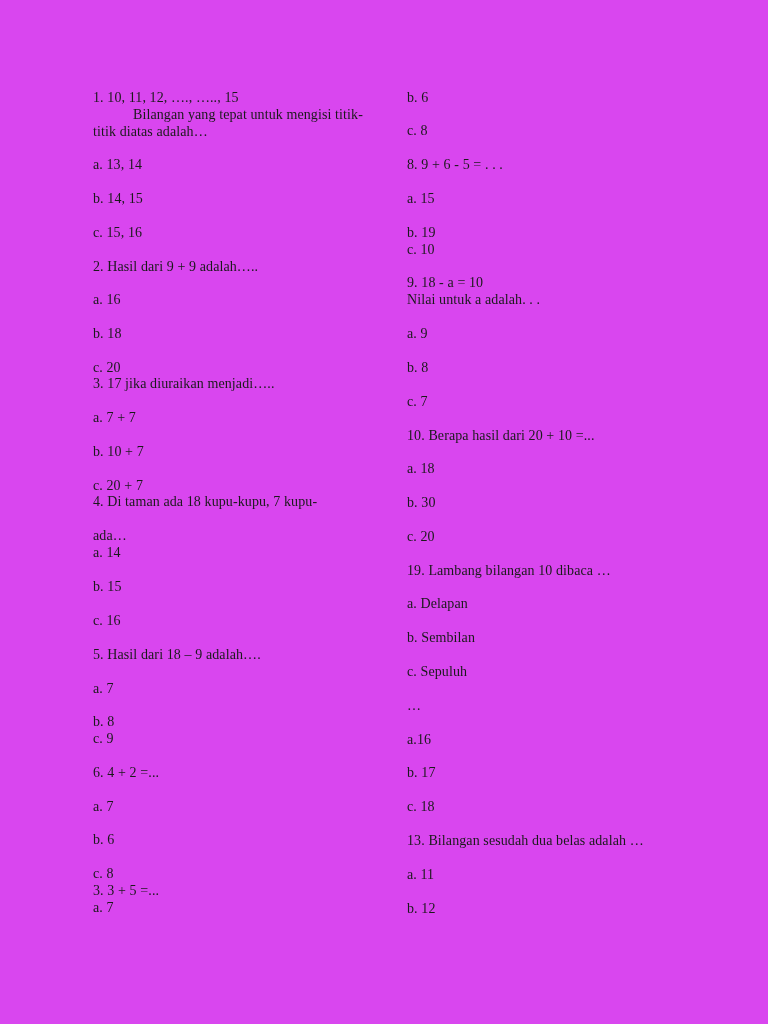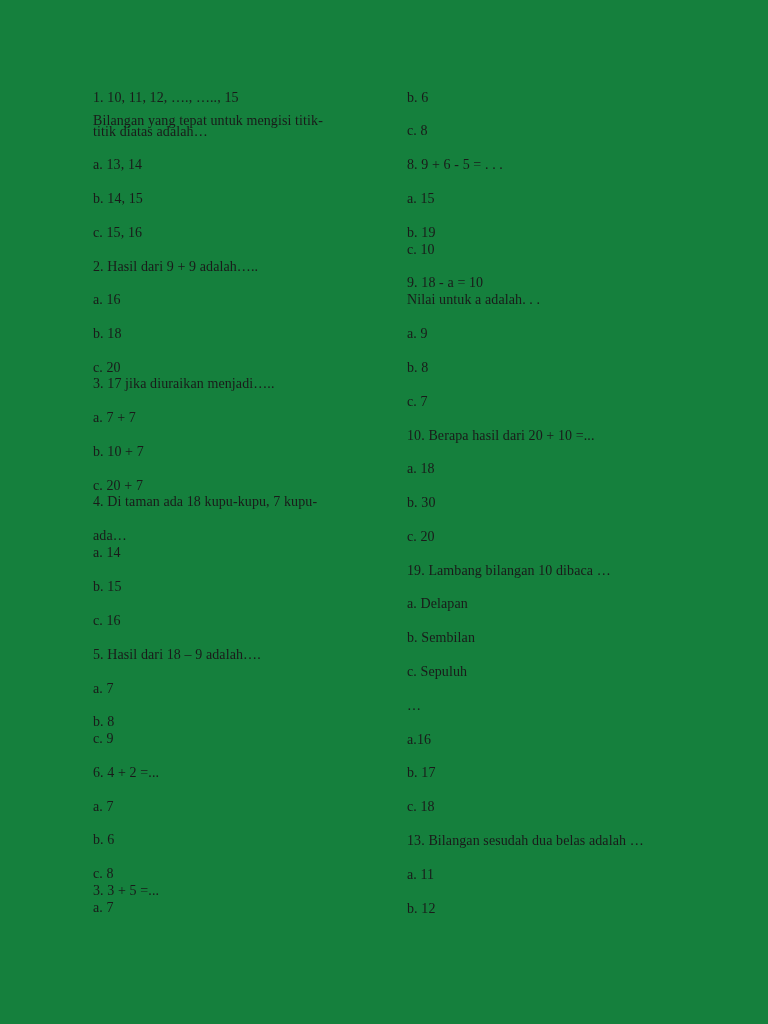--- a/index.html
+++ b/index.html
@@ -1,35 +1,35 @@
 <!DOCTYPE html>
 <html><head>
 <meta charset="utf-8">
 <style>
   html, body { margin: 0; padding: 0; background: #ffffff; }
   body { width: 768px; height: 1024px; position: relative; overflow: hidden; }
-  .page { position: absolute; left: 0; top: 0; width: 768px; height: 1024px; background: #15803d; }
+  .page { position: absolute; left: 0; top: 0; width: 768px; height: 1024px; background: #d946ef; }
   .line {
     position: absolute;
     font-family: "Liberation Serif", "DejaVu Serif", serif;
     font-size: 14px;
     line-height: 17px;
     color: #1a1a1a;
     white-space: nowrap;
     letter-spacing: 0.1px;
   }
   .col-left { left: 93px; }
   .col-right { left: 407px; }
 </style>
 </head>
 <body>
 
 <div class="page" id="page">
     <div class="line col-left" style="top: 89px;">1. 10, 11, 12, …., ….., 15</div>
-    <div class="line col-left" style="top: 112px;">Bilangan yang tepat untuk mengisi titik-</div>
+    <div class="line col-left" style="top: 106px; margin-left: 40px;">Bilangan yang tepat untuk mengisi titik-</div>
     <div class="line col-left" style="top: 123px;">titik diatas adalah…</div>
     <div class="line col-left" style="top: 156px;">a. 13, 14</div>
     <div class="line col-left" style="top: 190px;">b. 14, 15</div>
     <div class="line col-left" style="top: 224px;">c. 15, 16</div>
     <div class="line col-left" style="top: 258px;">2. Hasil dari 9 + 9 adalah…..</div>
     <div class="line col-left" style="top: 291px;">a. 16</div>
     <div class="line col-left" style="top: 325px;">b. 18</div>
     <div class="line col-left" style="top: 359px;">c. 20</div>
     <div class="line col-left" style="top: 375px;">3. 17 jika diuraikan menjadi…..</div>
     <div class="line col-left" style="top: 409px;">a. 7 + 7</div>

